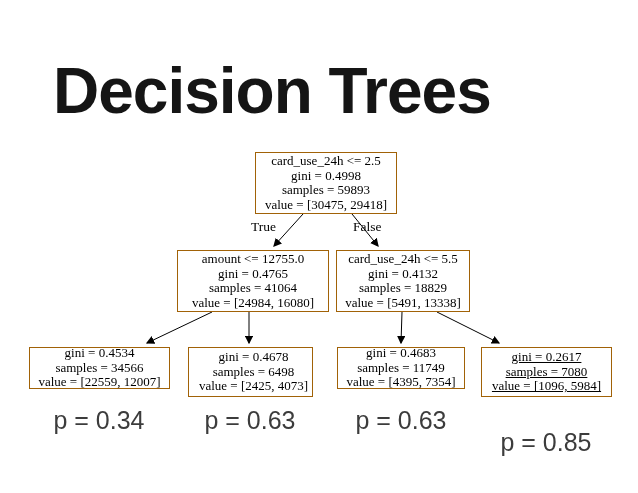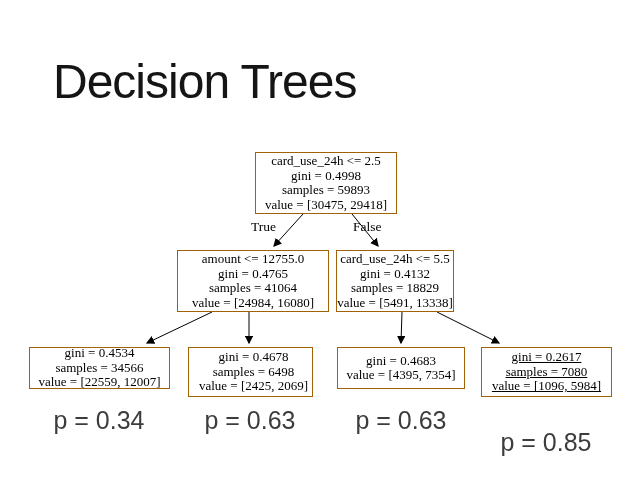--- a/index.html
+++ b/index.html
@@ -7,22 +7,22 @@
     position:relative;
     width:638px;height:493px;
     background:#ffffff;
     overflow:hidden;
     font-family:"Liberation Sans",sans-serif;
   }
   .slide-title{
     position:absolute;
     left:53px;top:54px;
     font-family:"Liberation Sans",sans-serif;
-    font-size:48px;
-    font-weight:400;
+    font-size:64px;
+    font-weight:700;
     letter-spacing:-1px;
     color:#151515;
     white-space:nowrap;
   }
   .edges-svg{
     position:absolute;left:0;top:0;width:638px;height:493px;
     pointer-events:none;
   }
   .node{
     position:absolute;
@@ -33,21 +33,21 @@
     justify-content:center;align-items:center;
     text-align:center;
     font-family:"Liberation Serif",serif;
     font-size:13px;
     line-height:14.5px;
     color:#000000;
     white-space:nowrap;
   }
   #node-root{left:255px;top:152px;width:142px;height:62px;}
   #node-left{left:177px;top:250px;width:152px;height:62px;text-align:center;}
-  #node-right{left:336px;top:250px;width:118px;height:62px;}
+  #node-right{left:336px;top:250px;width:134px;height:62px;}
   #leaf-0{left:29px;top:347px;width:141px;height:42px;}
   #leaf-1{left:188px;top:347px;width:125px;height:50px;padding-left:6px;}
   #leaf-2{left:337px;top:347px;width:128px;height:42px;}
   #leaf-3{left:481px;top:347px;width:131px;height:50px;text-decoration:underline;}
   .edge-label{
     position:absolute;
     font-family:"Liberation Serif",serif;
     font-size:13.5px;
     color:#000000;
     white-space:nowrap;
@@ -119,25 +119,26 @@
 
   <div class="node" id="leaf-0">
     <div>gini = 0.4534</div>
     <div>samples = 34566</div>
     <div>value = [22559, 12007]</div>
   </div>
 
   <div class="node" id="leaf-1">
     <div>gini = 0.4678</div>
     <div>samples = 6498</div>
-    <div>value = [2425, 2069]</div>
+    <div>value = [2425, 4073]</div>
   </div>
 
   <div class="node" id="leaf-2">
     <div>gini = 0.4683</div>
+    <div>samples = 11749</div>
     <div>value = [4395, 7354]</div>
   </div>
 
   <div class="node" id="leaf-3">
     <div>gini = 0.2617</div>
     <div>samples = 7080</div>
     <div>value = [1096, 5984]</div>
   </div>
 
   <div class="p-label" id="p-0">p = 0.34</div>

